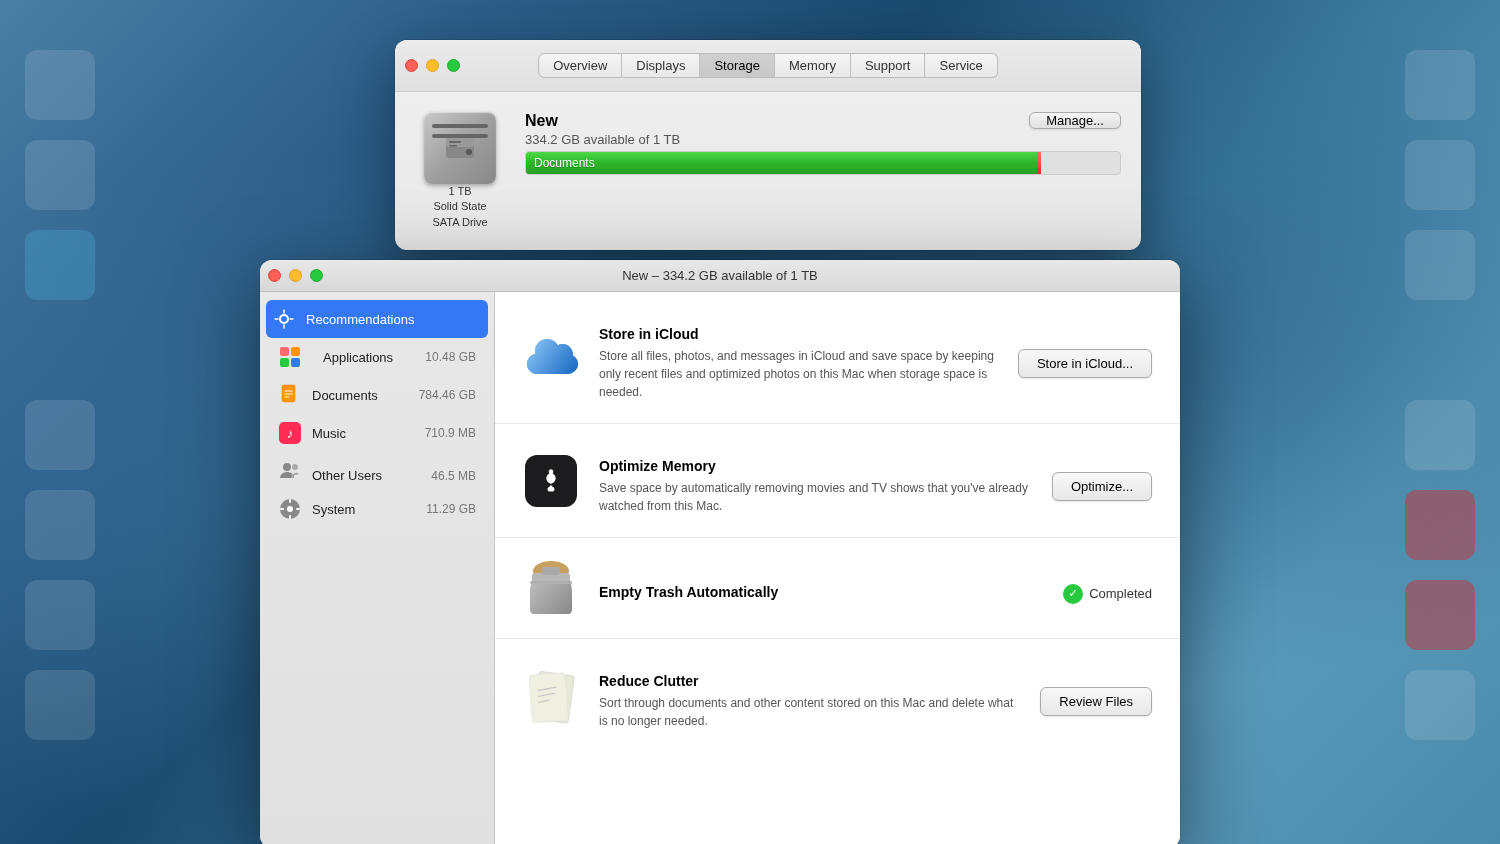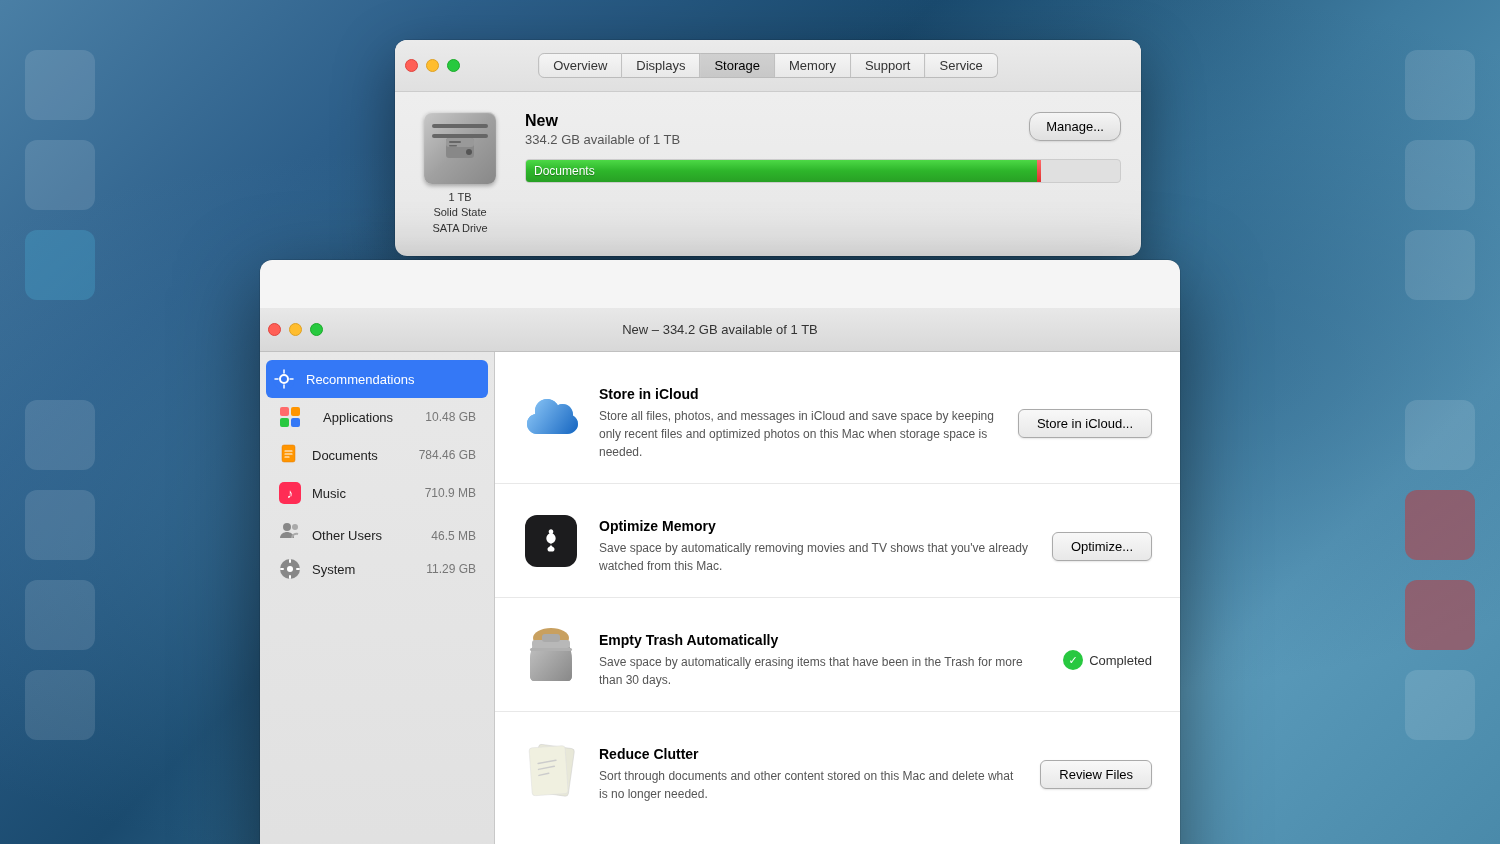--- a/index.html
+++ b/index.html
@@ -142,39 +142,38 @@
       right: 8px;
       height: 4px;
       background: #666;
       border-radius: 2px;
     }
 
     .drive-label {
       font-size: 11px;
       color: #333;
       text-align: center;
-      margin-top: 6px;
       line-height: 1.4;
     }
 
     .drive-info {
       flex: 1;
     }
 
     .drive-name {
       font-size: 16px;
       font-weight: 600;
       color: #000;
       margin-bottom: 2px;
     }
 
     .drive-space {
       font-size: 13px;
       color: #555;
-      margin-bottom: 12px;
+      margin-bottom: 4px;
     }
 
     .storage-bar-container {
       width: 100%;
       height: 24px;
       background: #e0e0e0;
       border-radius: 4px;
       overflow: hidden;
       border: 1px solid #ccc;
       display: flex;
@@ -195,50 +194,49 @@
     .storage-bar-system {
       height: 100%;
       background: linear-gradient(180deg, #ff6b6b 0%, #e0302e 100%);
       width: 4px;
     }
 
     .manage-btn {
       position: absolute;
       right: 20px;
       top: 20px;
-      padding: 6px 16px;
+      padding: 0 16px;
       background: linear-gradient(180deg, #f5f5f5 0%, #e0e0e0 100%);
       border: 1px solid #aaa;
-      border-radius: 11px;
+      border-radius: 6px;
       font-size: 13px;
       cursor: pointer;
       box-shadow: 0 1px 2px rgba(0,0,0,0.1);
       margin-left: 23px;
     }
 
     
     .storage-window {
       position: absolute;
       top: 260px;
       left: 260px;
       width: 920px;
       background: #f5f5f5;
       border-radius: 12px;
       box-shadow: 0 25px 80px rgba(0,0,0,0.5), 0 0 0 0.5px rgba(0,0,0,0.2);
       overflow: hidden;
     }
 
     .storage-titlebar {
-      height: 44px;
+      height: 32px;
       background: linear-gradient(180deg, #e8e8e8 0%, #d8d8d8 100%);
       display: flex;
       align-items: center;
       padding: 0 8px;
       border-bottom: 1px solid #c0c0c0;
-      margin-top: 48px;
     }
 
     .storage-titlebar .window-controls {
       display: flex;
       gap: 8px;
     }
 
     .storage-title {
       position: absolute;
       left: 50%;
@@ -630,21 +628,20 @@
                 <stop offset="100%" stop-color="#888"></stop>
               </linearGradient>
             </defs>
 
             <rect x="6" y="14" width="38" height="8" rx="3" fill="#b8b8b8"></rect>
             <rect x="16" y="8" width="18" height="8" rx="3" fill="#aaa"></rect>
           </svg>
         </div>
         <div class="rec-content">
           <div class="rec-title">Empty Trash Automatically</div>
-          <div class="rec-desc">Save space by automatically erasing items that have been in the Trash for more than 30 days.</div>
         </div>
         <div class="rec-action">
           <div class="completed-badge">
             <div class="completed-circle">✓</div>
             <span>Completed</span>
           </div>
         </div>
       </div>
 
       <div class="recommendation-item" style="border-bottom:none;">

